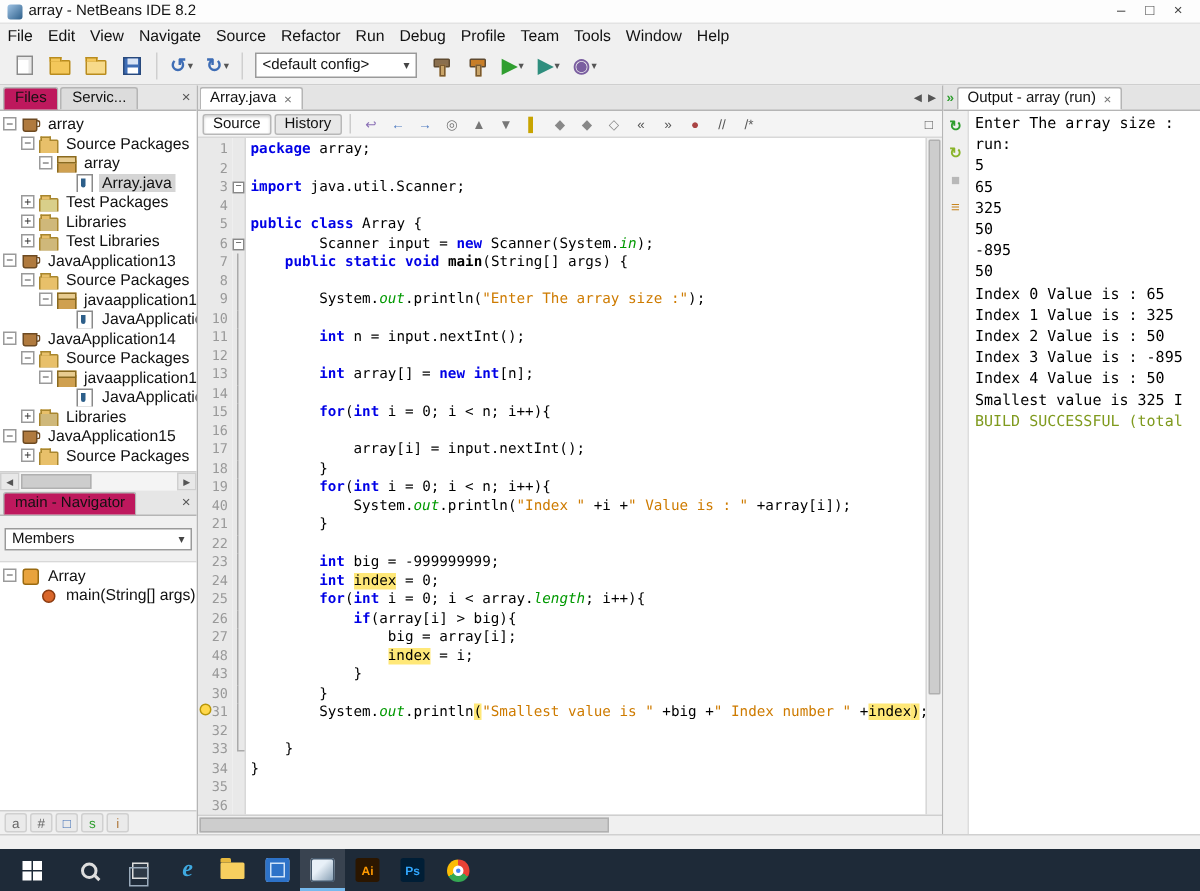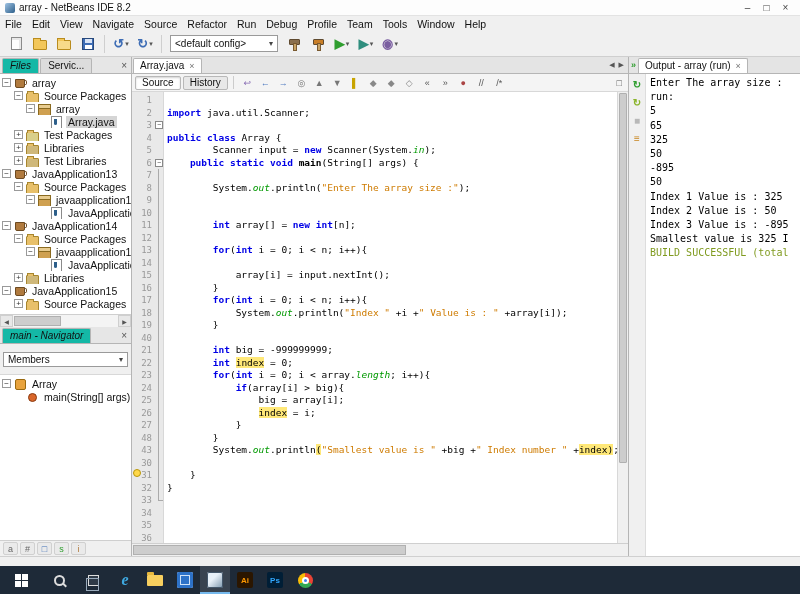--- a/index.html
+++ b/index.html
@@ -34,21 +34,21 @@
 .i-hammer.clean::before{background:#c87e28;}
 .combo{background:#fff;border:1px solid #9a9a9a;height:17px;display:inline-flex;align-items:center;font-size:10px;padding:0 4px;gap:4px;}
 .combo.config{width:108px;justify-content:space-between;margin:0 3px;flex:none;}
 .combo-arrow{font-size:8px;color:#444;}
 
 .main{flex:1;display:flex;min-height:0;}
 
 .left-col{width:132px;display:flex;flex-direction:column;border-right:1px solid #b5b5b5;background:#f0f0f0;flex:none;}
 .panel-tabs{height:17px;display:flex;align-items:flex-end;background:#e6e6e6;border-bottom:1px solid #b5b5b5;padding-left:2px;gap:1px;font-size:10px;}
 .ptab{padding:1px 7px 2px;background:#dcdcdc;border:1px solid #b5b5b5;border-bottom:none;border-radius:2px 2px 0 0;white-space:nowrap;}
-.ptab.active{background:#14b8a6;font-style:italic;}
+.ptab.active{background:#be185d;}
 .ptab-close{margin-left:auto;padding:0 4px;font-size:10px;color:#555;align-self:center;}
 .tree{height:240px;background:#fff;overflow:hidden;padding-top:2px;}
 .tree-row{height:13px;display:flex;align-items:center;font-size:10.5px;white-space:nowrap;overflow:hidden;}
 .tree-row.selected .tlabel{background:var(--c-selection,#d5d5d5);}
 .toggle{width:9px;height:9px;border:1px solid #9a9a9a;background:#fff;font-size:8px;line-height:7px;text-align:center;color:#333;margin-right:3px;flex:none;}
 .toggle-spacer{width:12px;flex:none;}
 .ticon{width:13px;height:12px;margin-right:3px;flex:none;position:relative;}
 .tlabel{padding:0 2px;}
 .ticon.project::before{content:"";position:absolute;left:1px;top:2px;width:8px;height:7px;background:#b07a3e;border:1px solid #6d4a22;border-radius:0 0 2px 2px;}
 .ticon.project::after{content:"";position:absolute;left:10px;top:3px;width:2px;height:3px;border:1px solid #6d4a22;border-left:none;border-radius:0 2px 2px 0;}
@@ -465,29 +465,31 @@
             <div class="fold-cell fstem"></div>
             <div class="fold-cell fstem"></div>
             <div class="fold-cell fstem"></div>
             <div class="fold-cell fstem"></div>
             <div class="fold-cell fcorner"></div>
             <div class="fold-cell"></div>
             <div class="fold-cell"></div>
             <div class="fold-cell"></div>
           </div>
         <div class="code">
+            <div class="code-line"><span class="tok-k">package</span><span class="tok-p"> array;</span></div>
             <div class="code-line"></div>
             <div class="code-line"><span class="tok-k">import</span><span class="tok-p"> java.util.Scanner;</span></div>
             <div class="code-line"></div>
             <div class="code-line"><span class="tok-k">public</span><span class="tok-p"> </span><span class="tok-k">class</span><span class="tok-p"> Array {</span></div>
             <div class="code-line"><span class="tok-p">        Scanner input = </span><span class="tok-k">new</span><span class="tok-p"> Scanner(System.</span><span class="tok-f">in</span><span class="tok-p">);</span></div>
             <div class="code-line"><span class="tok-p">    </span><span class="tok-k">public</span><span class="tok-p"> </span><span class="tok-k">static</span><span class="tok-p"> </span><span class="tok-k">void</span><span class="tok-p"> </span><span class="tok-m">main</span><span class="tok-p">(String[] args) {</span></div>
             <div class="code-line"></div>
             <div class="code-line"><span class="tok-p">        System.</span><span class="tok-f">out</span><span class="tok-p">.println(</span><span class="tok-s">"Enter The array size :"</span><span class="tok-p">);</span></div>
             <div class="code-line"></div>
+            <div class="code-line"><span class="tok-p">        </span><span class="tok-k">int</span><span class="tok-p"> n = input.nextInt();</span></div>
             <div class="code-line"></div>
             <div class="code-line"><span class="tok-p">        </span><span class="tok-k">int</span><span class="tok-p"> array[] = </span><span class="tok-k">new</span><span class="tok-p"> </span><span class="tok-k">int</span><span class="tok-p">[n];</span></div>
             <div class="code-line"></div>
             <div class="code-line"><span class="tok-p">        </span><span class="tok-k">for</span><span class="tok-p">(</span><span class="tok-k">int</span><span class="tok-p"> i = 0; i &lt; n; i++){</span></div>
             <div class="code-line"></div>
             <div class="code-line"><span class="tok-p">            array[i] = input.nextInt();</span></div>
             <div class="code-line"><span class="tok-p">        }</span></div>
             <div class="code-line"><span class="tok-p">        </span><span class="tok-k">for</span><span class="tok-p">(</span><span class="tok-k">int</span><span class="tok-p"> i = 0; i &lt; n; i++){</span></div>
             <div class="code-line"><span class="tok-p">            System.</span><span class="tok-f">out</span><span class="tok-p">.println(</span><span class="tok-s">"Index "</span><span class="tok-p"> +i +</span><span class="tok-s">" Value is : "</span><span class="tok-p"> +array[i]);</span></div>
             <div class="code-line"><span class="tok-p">        }</span></div>
@@ -533,23 +535,25 @@
           </div>
         <div class="out-text">
             <div class="out-line">Enter The array size :</div>
             <div class="out-line">run:</div>
             <div class="out-line">5</div>
             <div class="out-line">65</div>
             <div class="out-line">325</div>
             <div class="out-line">50</div>
             <div class="out-line">-895</div>
             <div class="out-line">50</div>
+            <div class="out-line">Index 0 Value is : 65</div>
             <div class="out-line">Index 1 Value is : 325</div>
             <div class="out-line">Index 2 Value is : 50</div>
             <div class="out-line">Index 3 Value is : -895</div>
+            <div class="out-line">Index 4 Value is : 50</div>
             <div class="out-line">Smallest value is 325 I</div>
             <div class="out-line out-success">BUILD SUCCESSFUL (total</div>
           </div>
       </div>
     </div>
 
   </div>
 
   <div class="statusbar"></div>
 </div>

